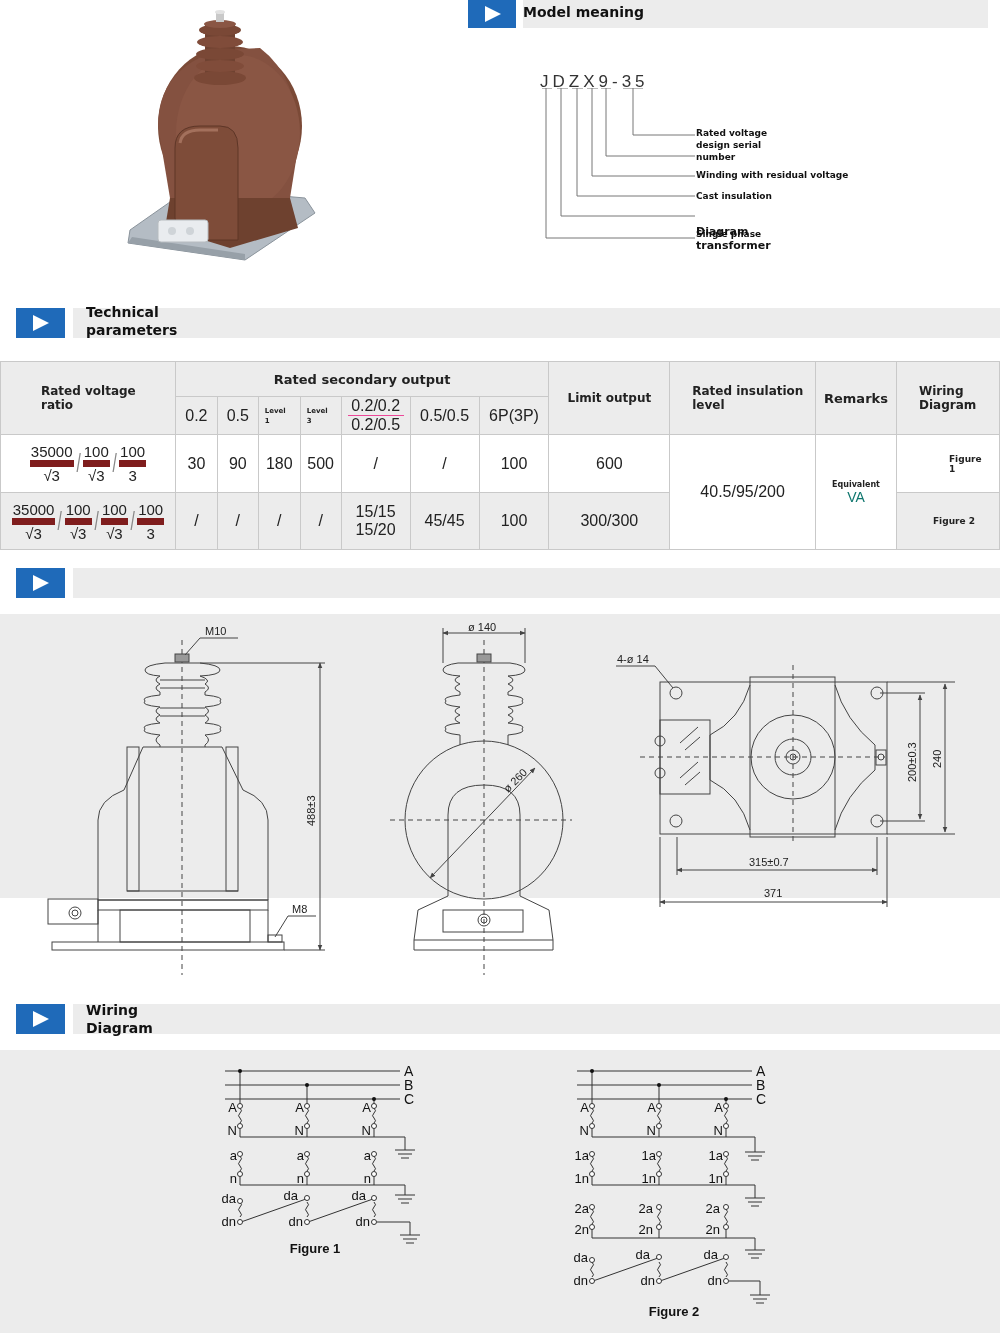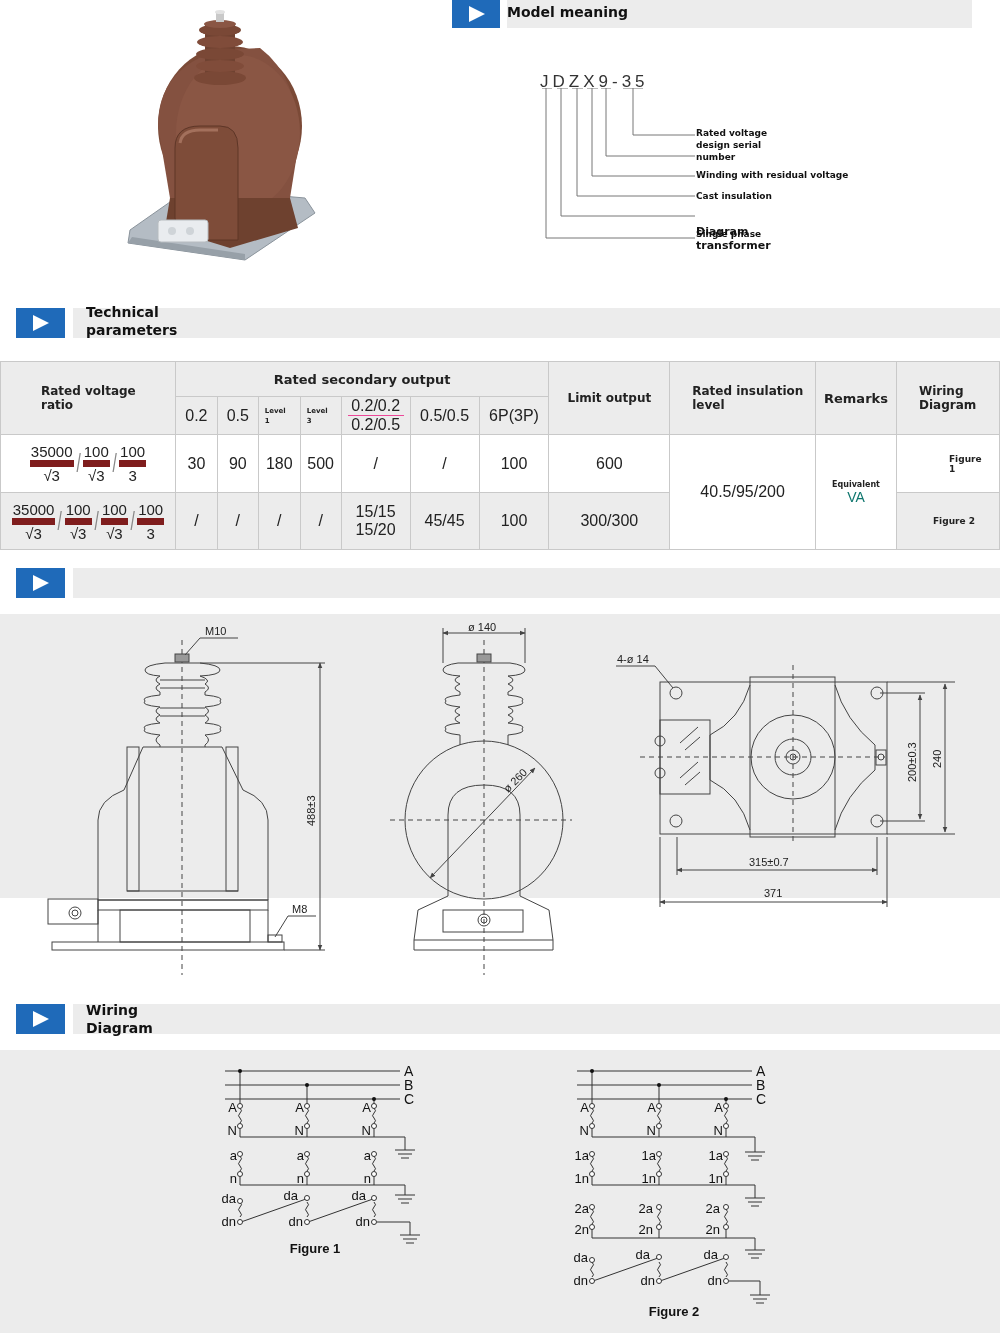--- a/index.html
+++ b/index.html
@@ -8,21 +8,21 @@
   .abs { position: absolute; }
 
   
   .sec-head { position: absolute; left: 16px; width: 1000px; height: 30px; }
   .sec-head .band { position: absolute; left: 57px; right: 0; top: 0; bottom: 0; background: #ececec; }
   .sec-head .tri-box { position: absolute; left: 0; top: 0; width: 49px; height: 30px; background: #1f6ab9; }
   .sec-head .tri-box::after { content: ""; position: absolute; left: 17px; top: 7px; border-left: 16px solid #fff; border-top: 8px solid transparent; border-bottom: 8px solid transparent; }
   .sec-head .title { position: absolute; left: 70px; top: -3px; font-weight: bold; font-size: 14px; line-height: 18px; color: #111; }
 
   
-  .mm-head { position: absolute; left: 452px; top: 0; width: 520px; height: 28px; }
+  .mm-head { position: absolute; left: 468px; top: 0; width: 520px; height: 28px; }
   .mm-head .band { position: absolute; left: 55px; right: 0; top: 0; bottom: 0; background: #ececec; }
   .mm-head .tri-box { position: absolute; left: 0; top: 0; width: 48px; height: 28px; background: #1f6ab9; }
   .mm-head .tri-box::after { content: ""; position: absolute; left: 17px; top: 6px; border-left: 16px solid #fff; border-top: 8px solid transparent; border-bottom: 8px solid transparent; }
   .mm-head .title { position: absolute; left: 55px; top: 4px; font-weight: bold; font-size: 14px; }
 
   
   .model-code { position: absolute; left: 540px; top: 72px; font-family: "Liberation Sans", sans-serif; font-size: 17px; letter-spacing: 4px; color: #333; }
   .mm-label { position: absolute; left: 696px; font-weight: bold; font-size: 9px; line-height: 12px; color: #111; }
 
   

